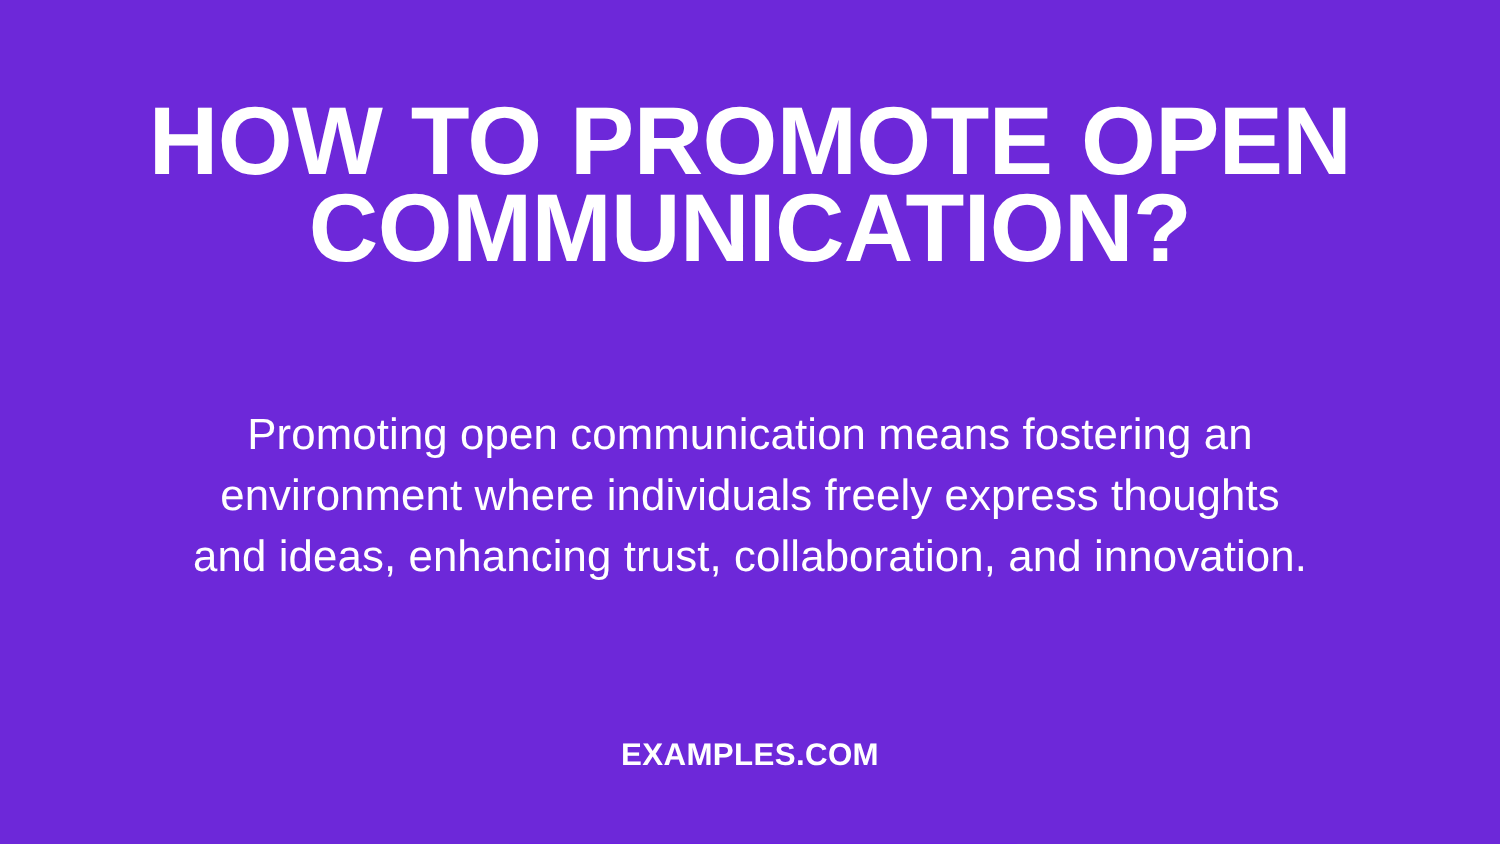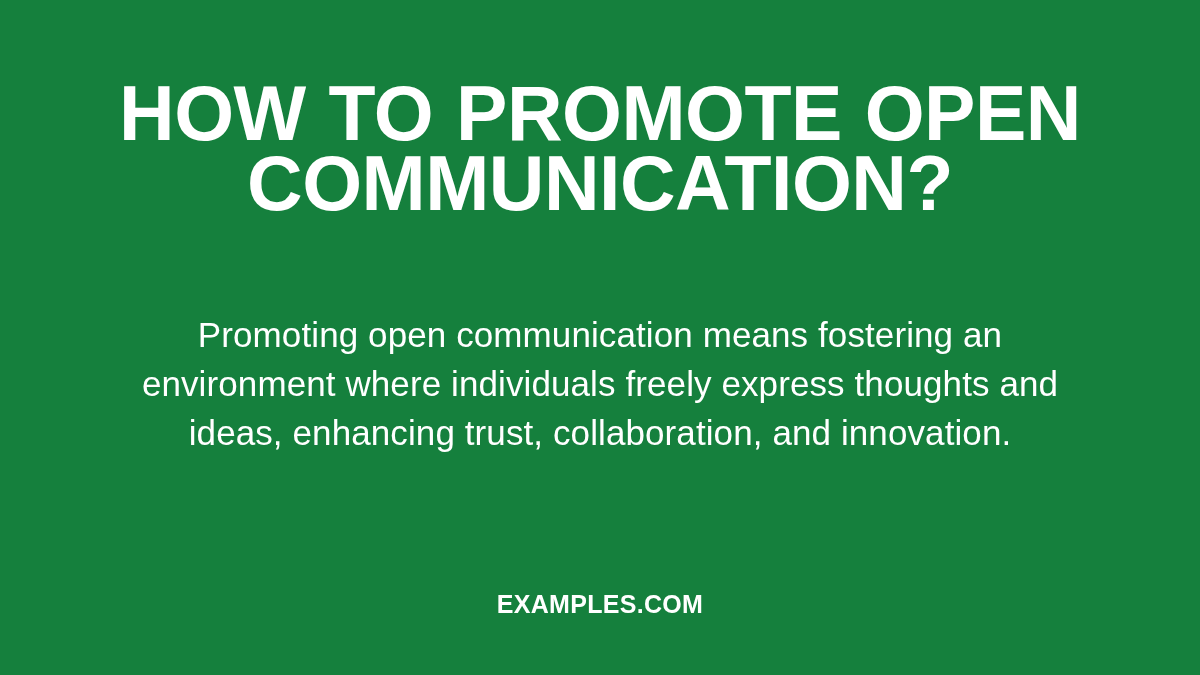--- a/index.html
+++ b/index.html
@@ -14,21 +14,21 @@
     overflow: hidden;
     font-family: "Liberation Sans", sans-serif;
     background: #7210f5;
   }
 
   .slide {
     position: relative;
     box-sizing: border-box;
     width: 1200px;
     height: 675px;
-    background: #15803d;
+    background: #6d28d9;
     display: flex;
     flex-direction: column;
     align-items: center;
   }
 
   
   .title-block {
     width: 1010px;
     margin-top: 78px;
     text-align: center;
@@ -47,21 +47,21 @@
   }
 
   
   .body-block {
     width: 930px;
     margin-top: 88px;
     text-align: center;
   }
 
   .body-text {
-    margin: 4px;
+    margin: 17px;
     color: #ffffff;
     font-family: "Liberation Sans", sans-serif;
     font-weight: 300;
     font-size: 35px;
     line-height: 49px;
     letter-spacing: 0.1px;
   }
 
   
   .footer-block {

